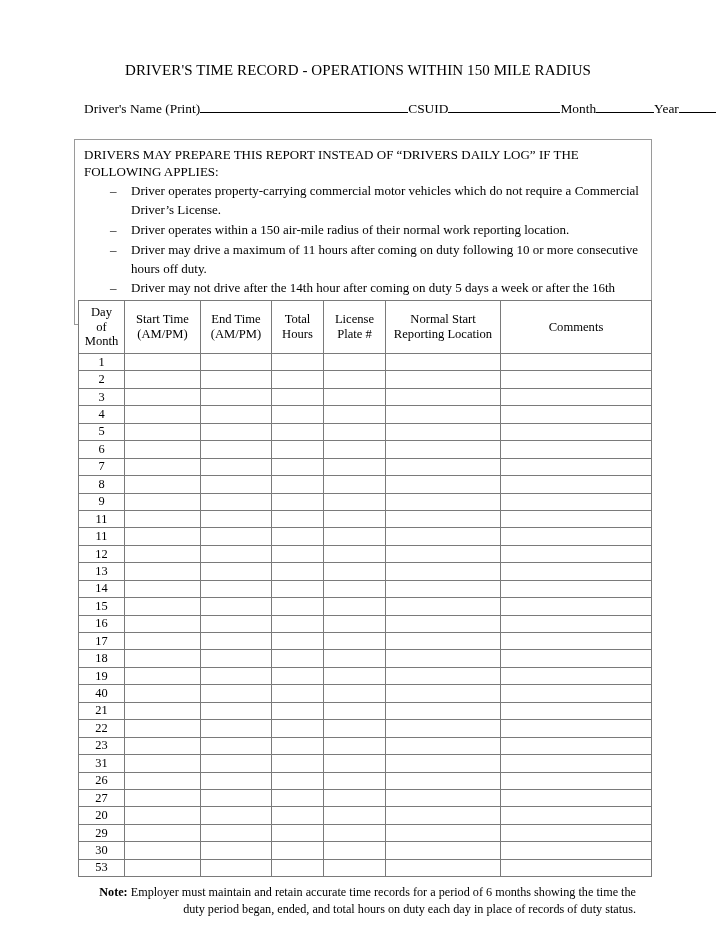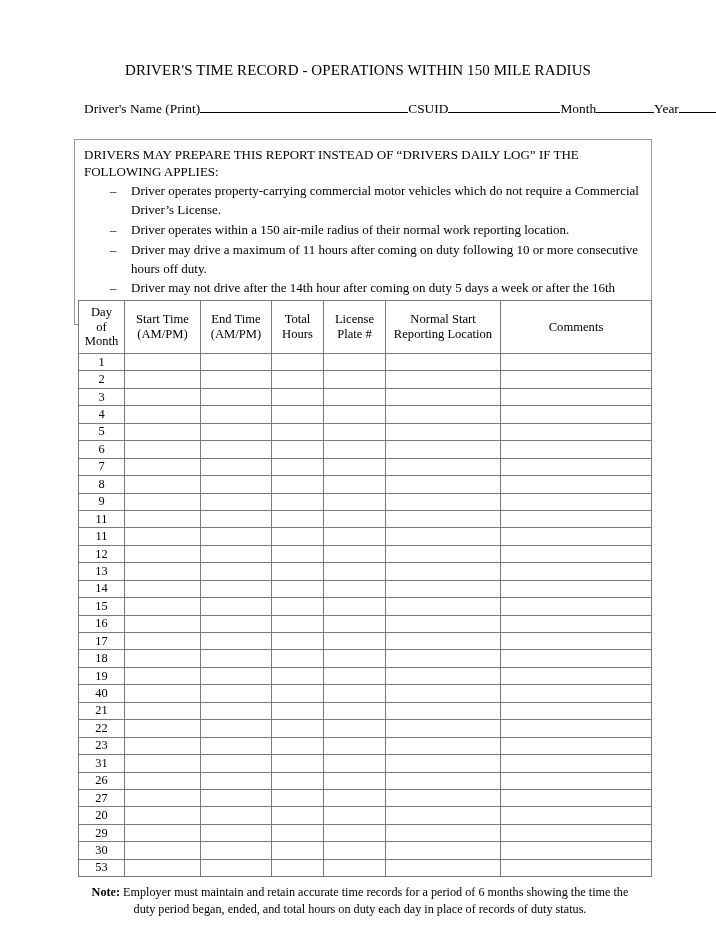--- a/index.html
+++ b/index.html
@@ -130,21 +130,21 @@
   col.c-comment { width: 151px; }
 
   
   .note {
     position: absolute;
     left: 84px;
     top: 884px;
     width: 552px;
     font-size: 12.2px;
     line-height: 1.36;
-    text-align: center;
+    text-align: right;
   }
   .note b { font-weight: bold; }
 </style>
 </head>
 <body>
 
 <div class="page">
 
   <div class="title">DRIVER'S TIME RECORD - OPERATIONS WITHIN 150 MILE RADIUS</div>
 

